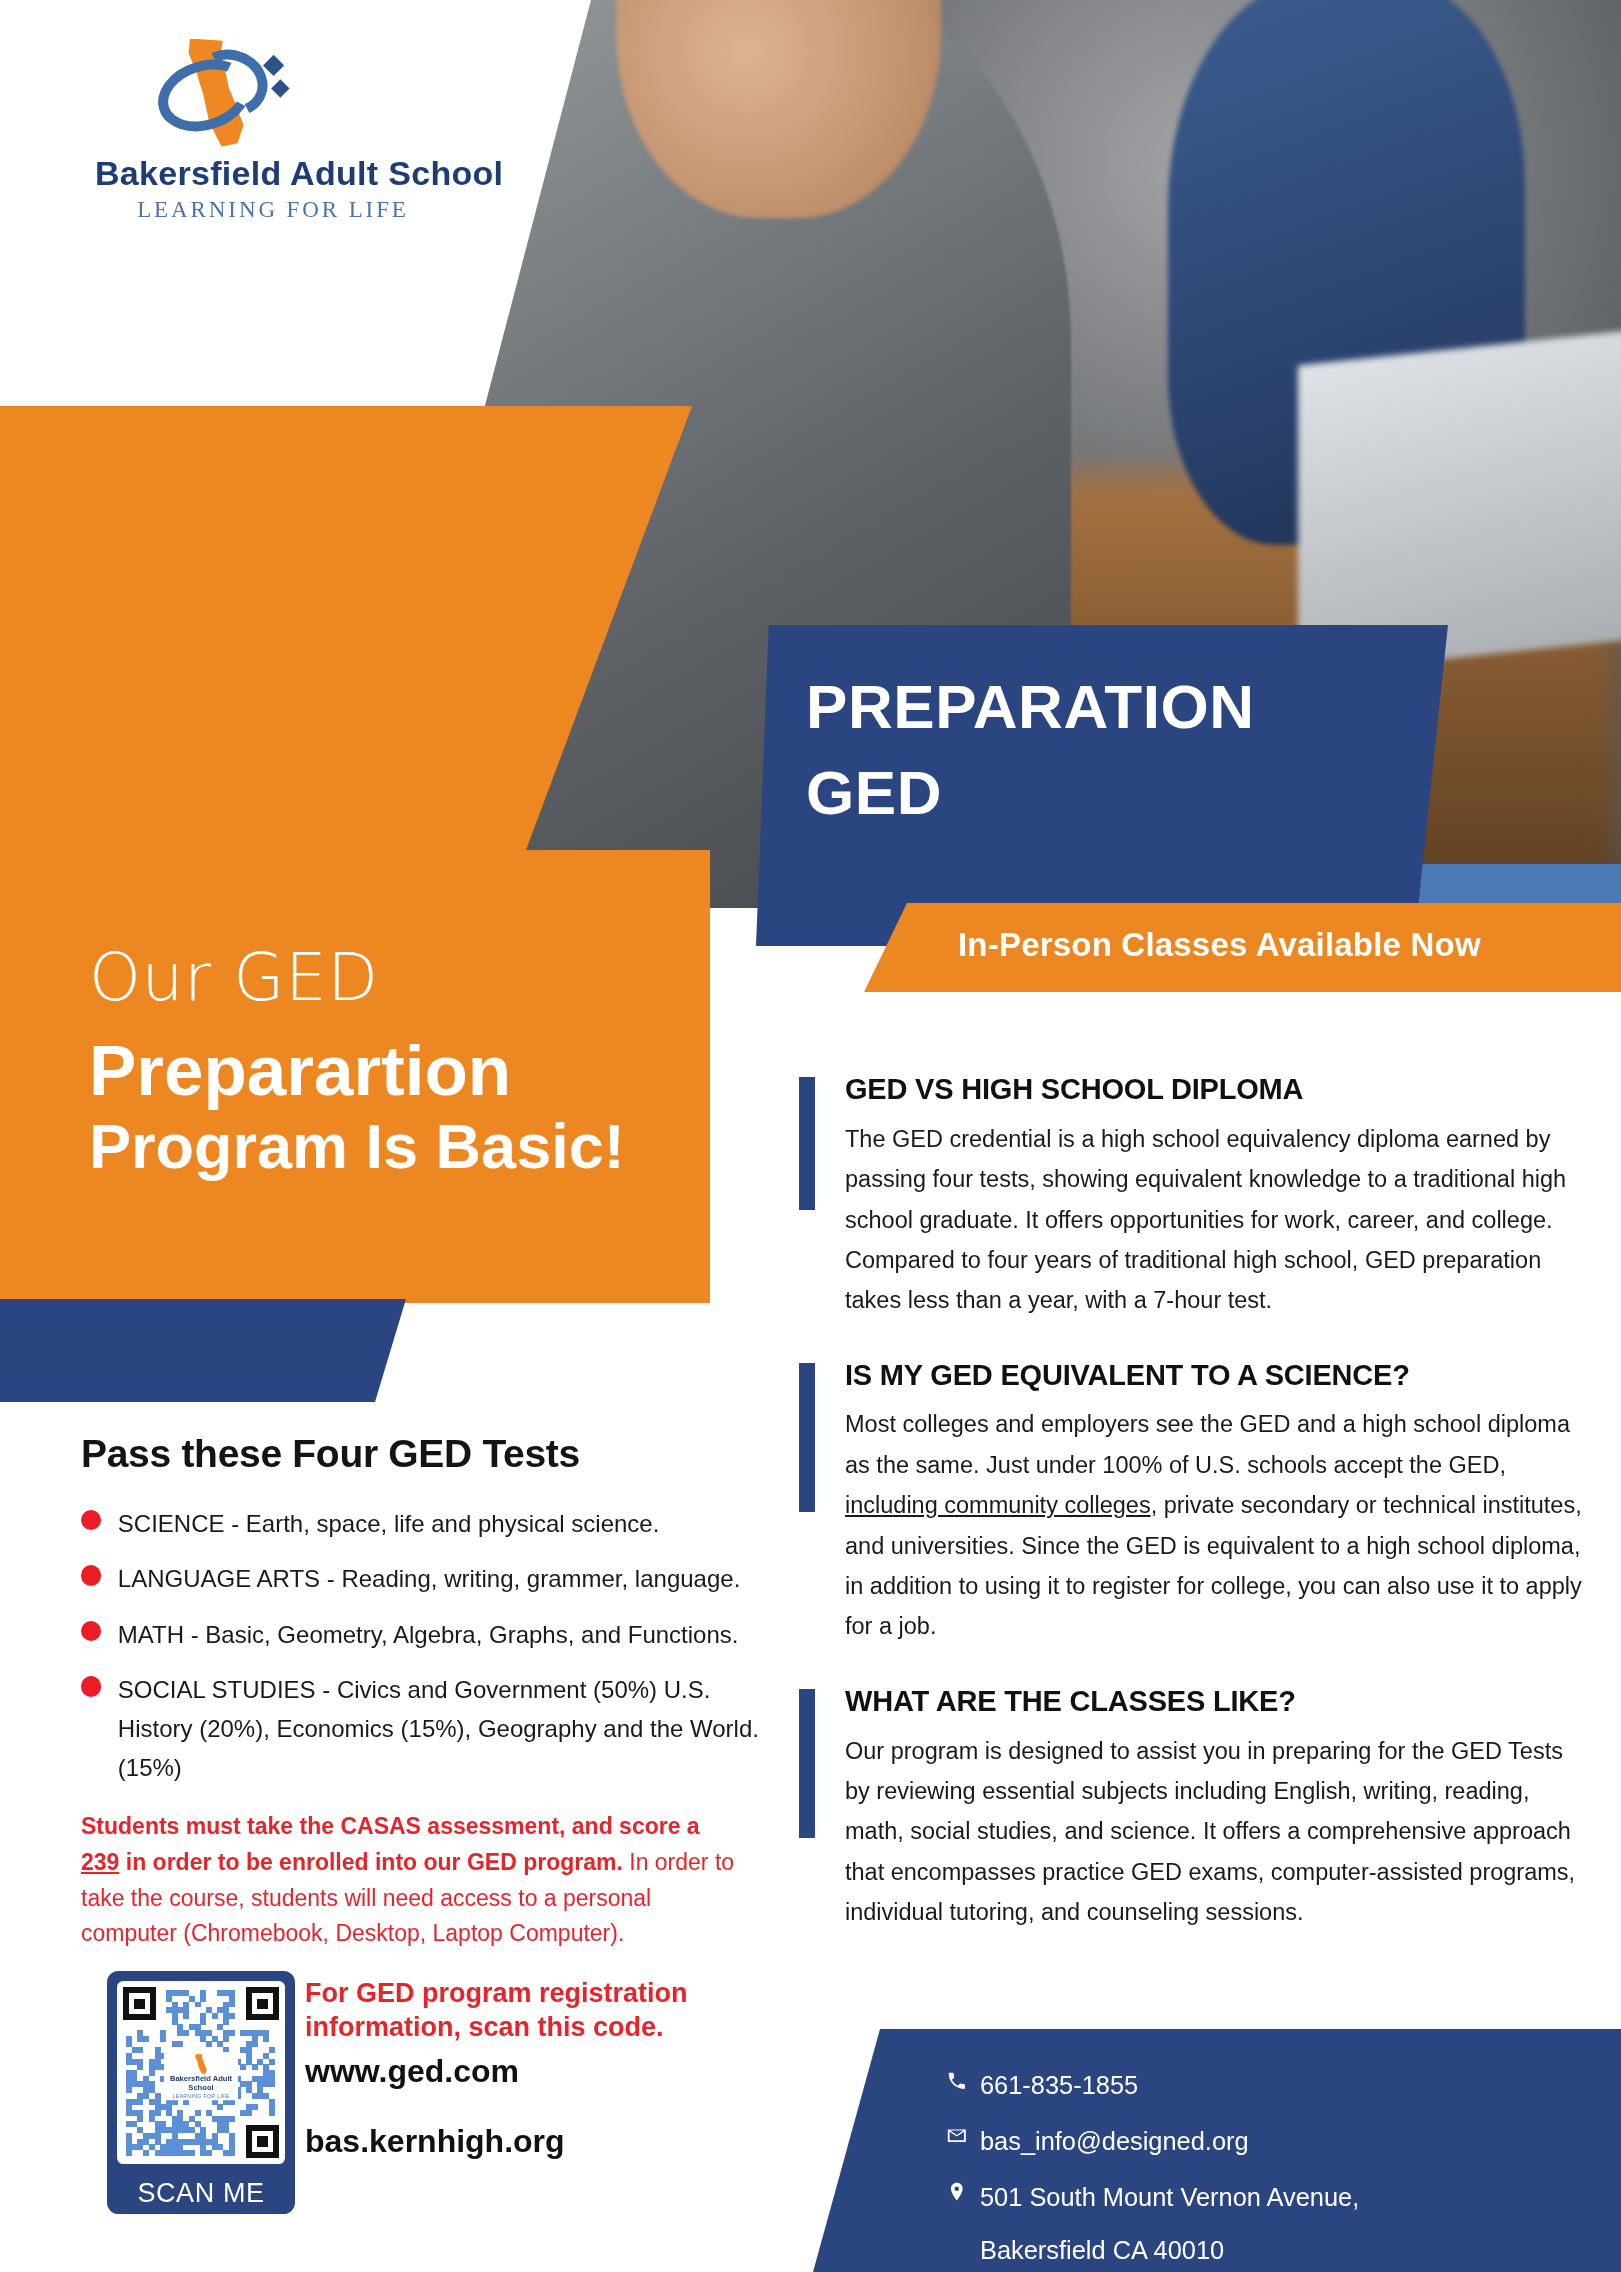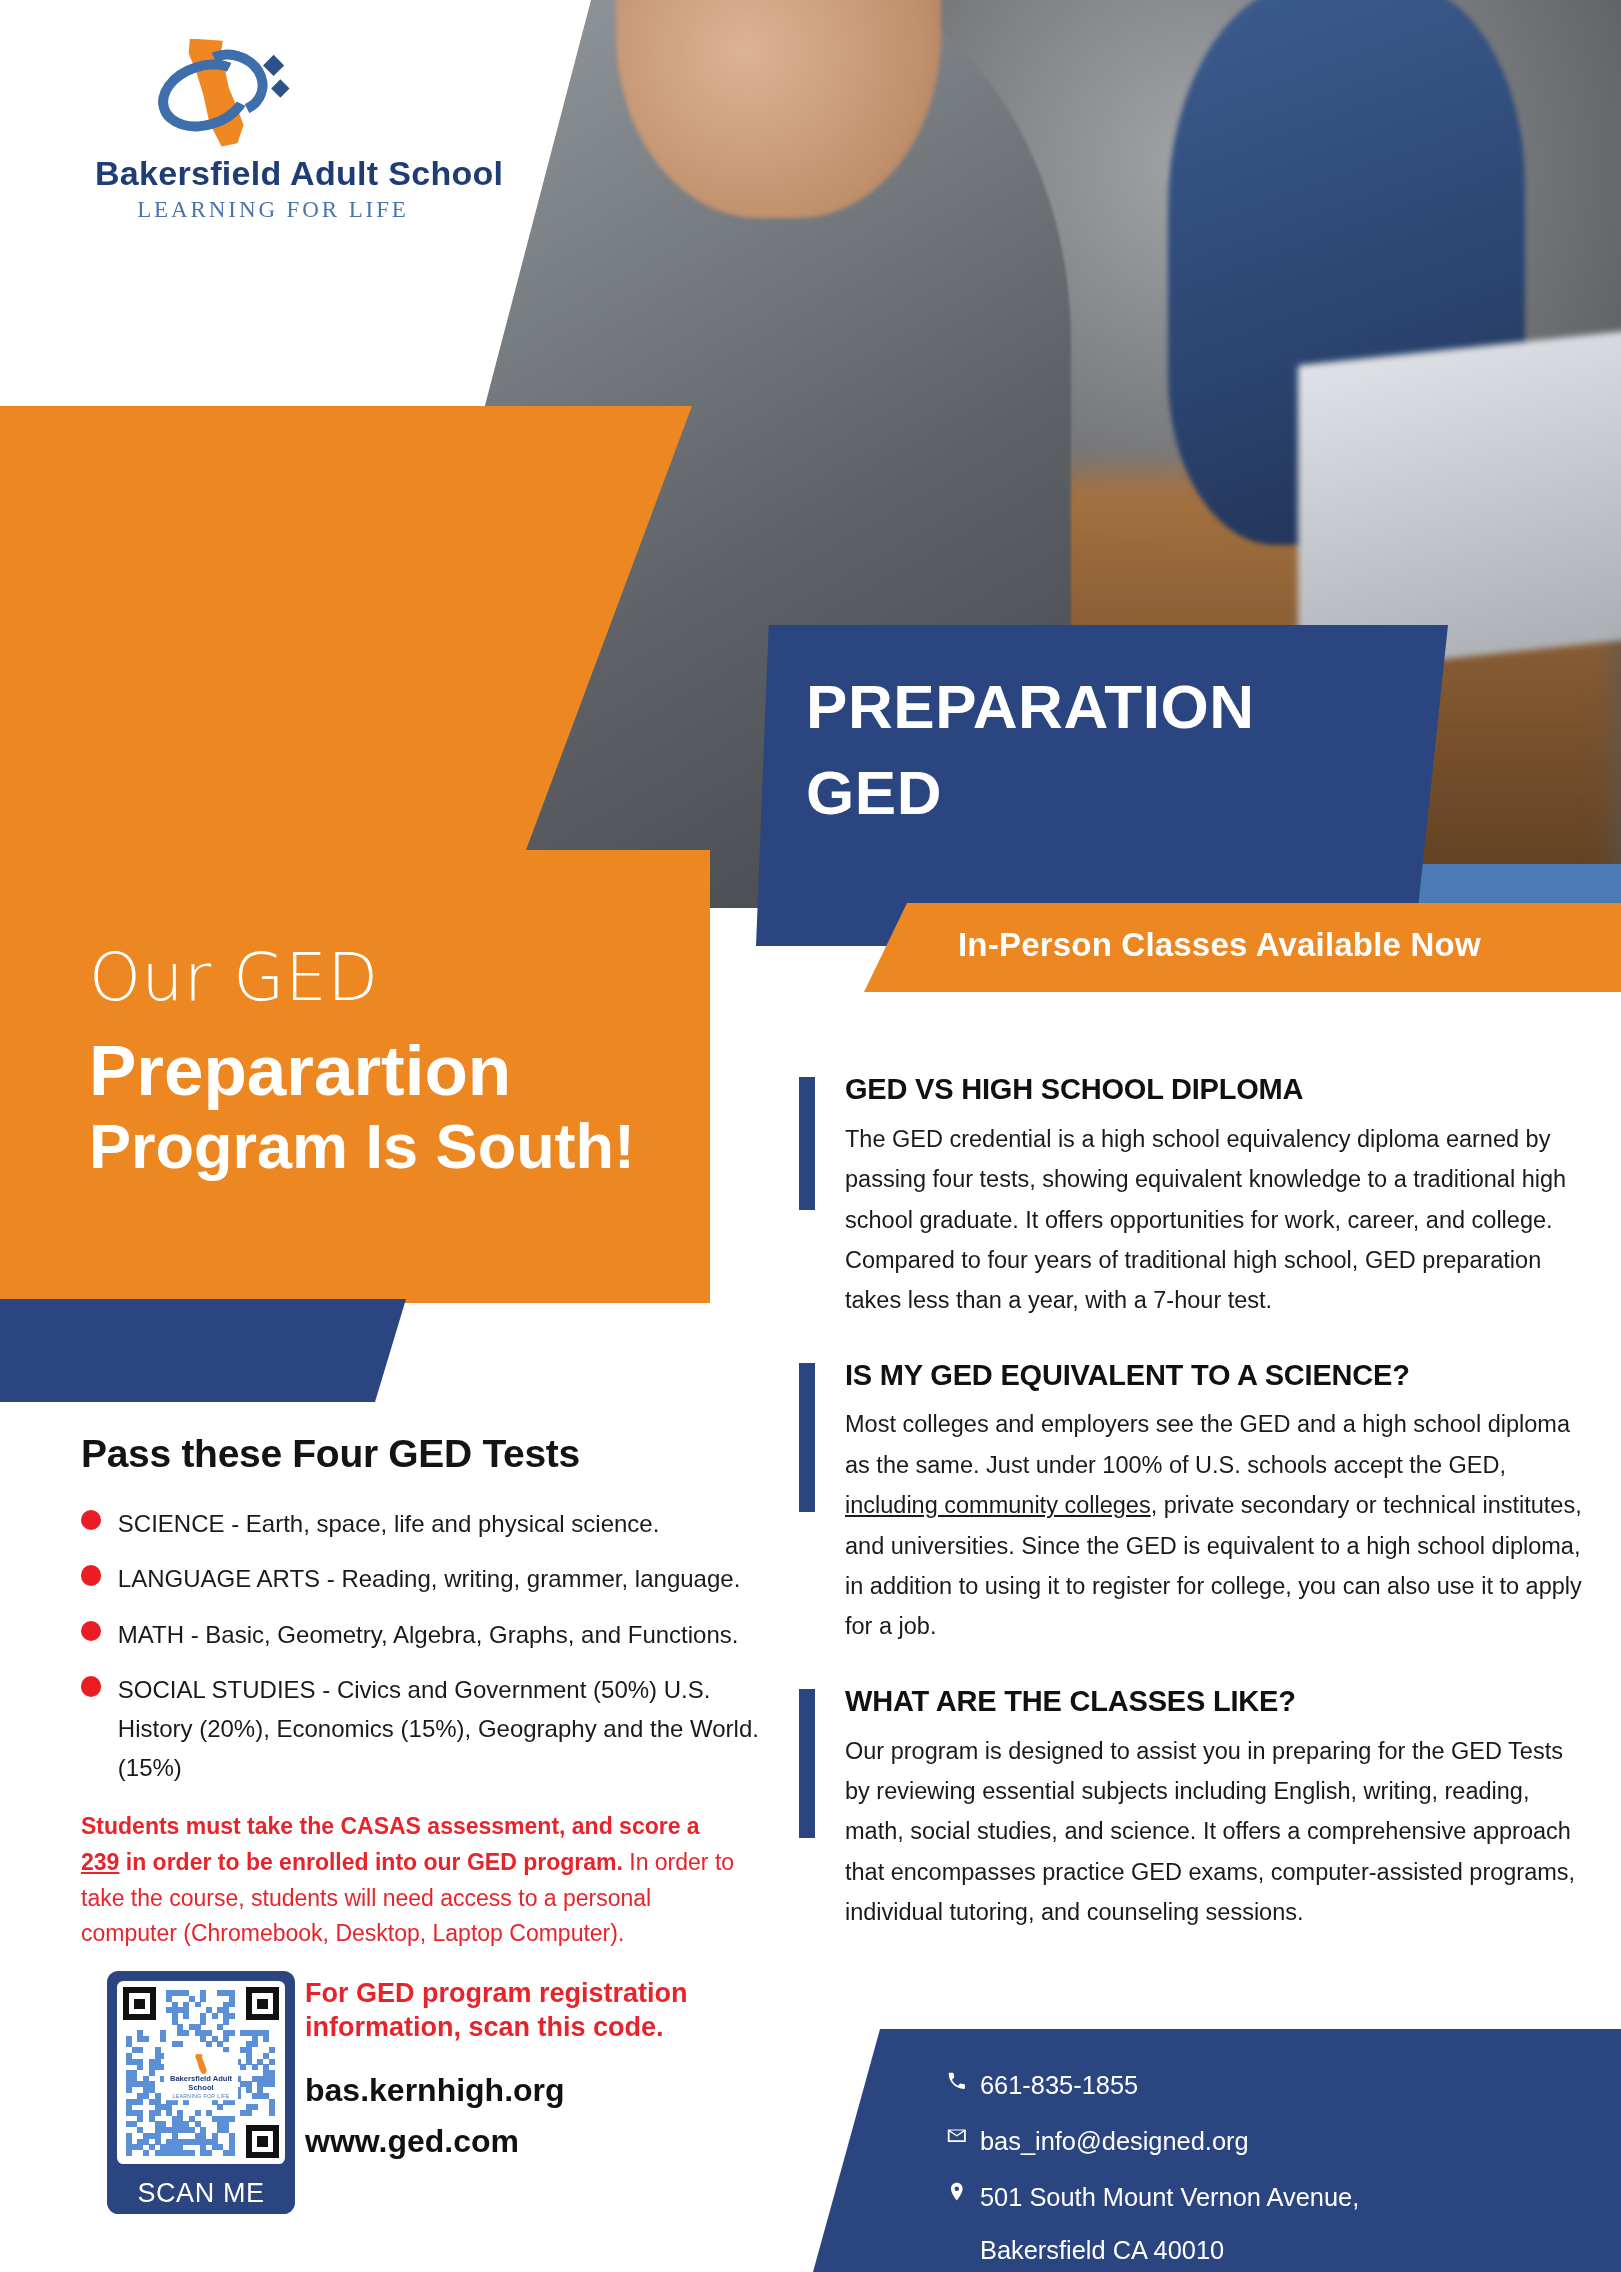--- a/index.html
+++ b/index.html
@@ -219,21 +219,21 @@
       <div class="d2"></div>
     </div>
     <div class="logo-name">Bakersfield Adult School</div>
     <div class="logo-tag">LEARNING FOR LIFE</div>
   </div>
 
   <div class="orange-left"></div>
   <div class="orange-title">
     <div class="ot-1">Our GED</div>
     <div class="ot-2">Preparartion</div>
-    <div class="ot-3">Program Is South!</div>
+    <div class="ot-3">Program Is Basic!</div>
   </div>
   <div class="blue-band-left"></div>
 
   <div class="accent-lightblue"></div>
   <div class="title-card">
     <div class="t">
       <div>PREPARATION</div>
       <div>GED</div>
     </div>
   </div>
@@ -534,22 +534,22 @@
           <div class="cashape"></div>
           <div class="mini">Bakersfield Adult School</div>
           <div class="mini2">LEARNING FOR LIFE</div>
         </div>
       </div>
       <div class="scanme">SCAN ME</div>
     </div>
   </div>
   <div class="qr-side">
     <div class="qr-red">For GED program registration information, scan this code.</div>
+    <div class="qr-url" style="margin-top:2.5px">www.ged.com</div>
     <div class="qr-url">bas.kernhigh.org</div>
-    <div class="qr-url" style="margin-top:2.5px">www.ged.com</div>
   </div>
 
   <div class="right-col">
 
     <div class="sec">
       <span class="bar" style="height:133px"></span>
       <h3>GED VS HIGH SCHOOL DIPLOMA</h3>
       <p>The GED credential is a high school equivalency diploma earned by passing four tests, showing equivalent knowledge to a traditional high school graduate. It offers opportunities for work, career, and college. Compared to four years of traditional high school, GED preparation takes less than a year, with a 7-hour test.</p>
     </div>
 

